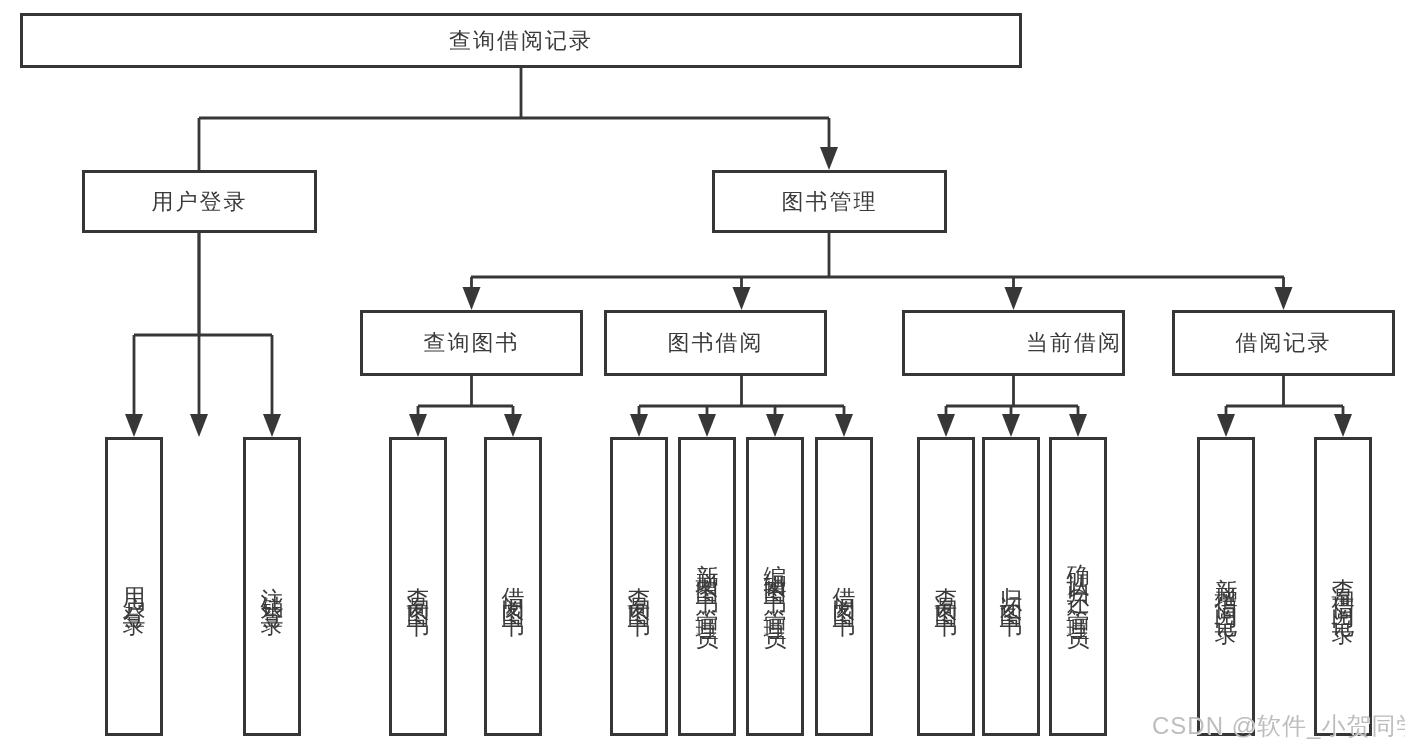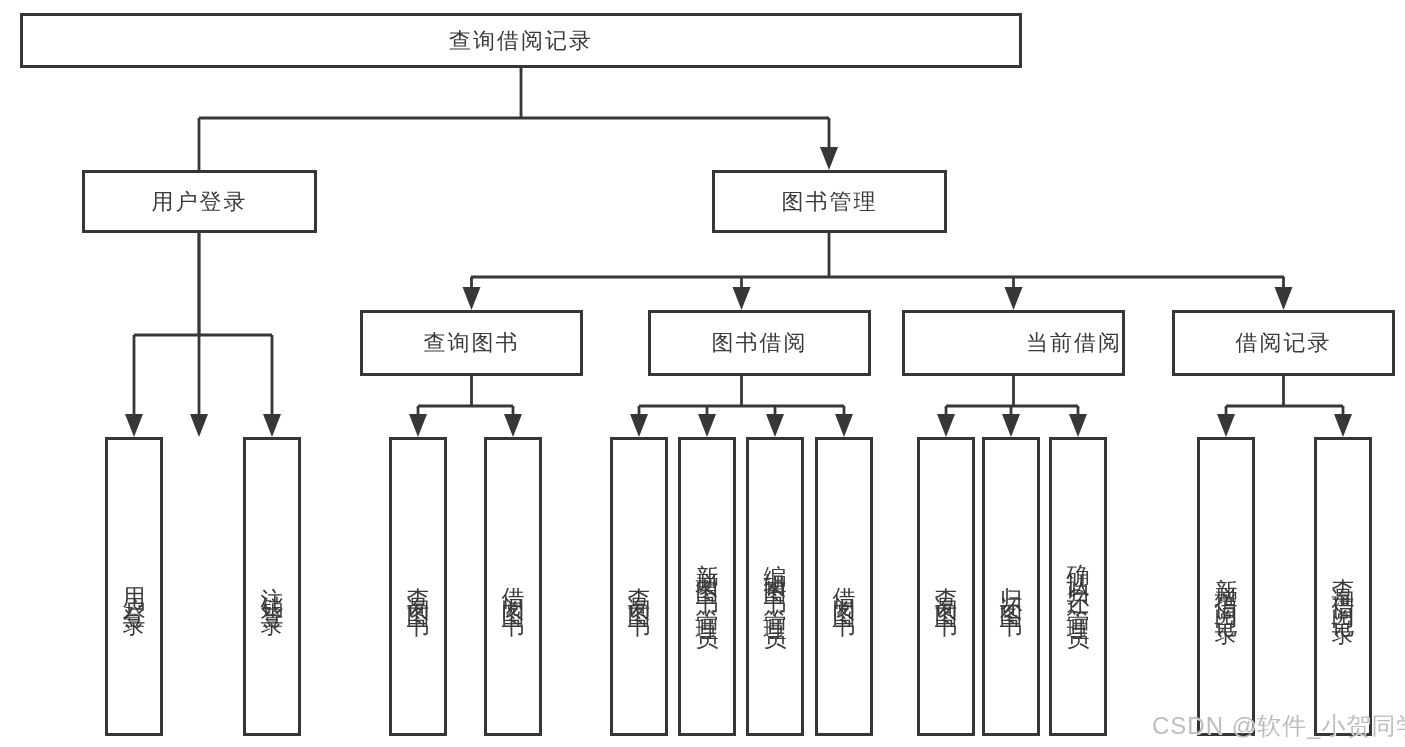--- a/index.html
+++ b/index.html
@@ -122,21 +122,21 @@
   <div class="box lvl2" style="left:82px;">
     <span class="h-label">用户登录</span>
   </div>
   <div class="box lvl2" style="left:712px;">
     <span class="h-label">图书管理</span>
   </div>
 
   <div class="box lvl3" style="left:360px;">
     <span class="h-label">查询图书</span>
   </div>
-  <div class="box lvl3" style="left:648px;">
+  <div class="box lvl3" style="left:604px;">
     <span class="h-label">图书借阅</span>
   </div>
   <div class="box lvl3" style="left:902px;justify-content:flex-end;">
     <span class="h-label">当前借阅</span>
   </div>
   <div class="box lvl3" style="left:1172px;">
     <span class="h-label">借阅记录</span>
   </div>
 
   <div class="box leaf" style="left:105px;">

